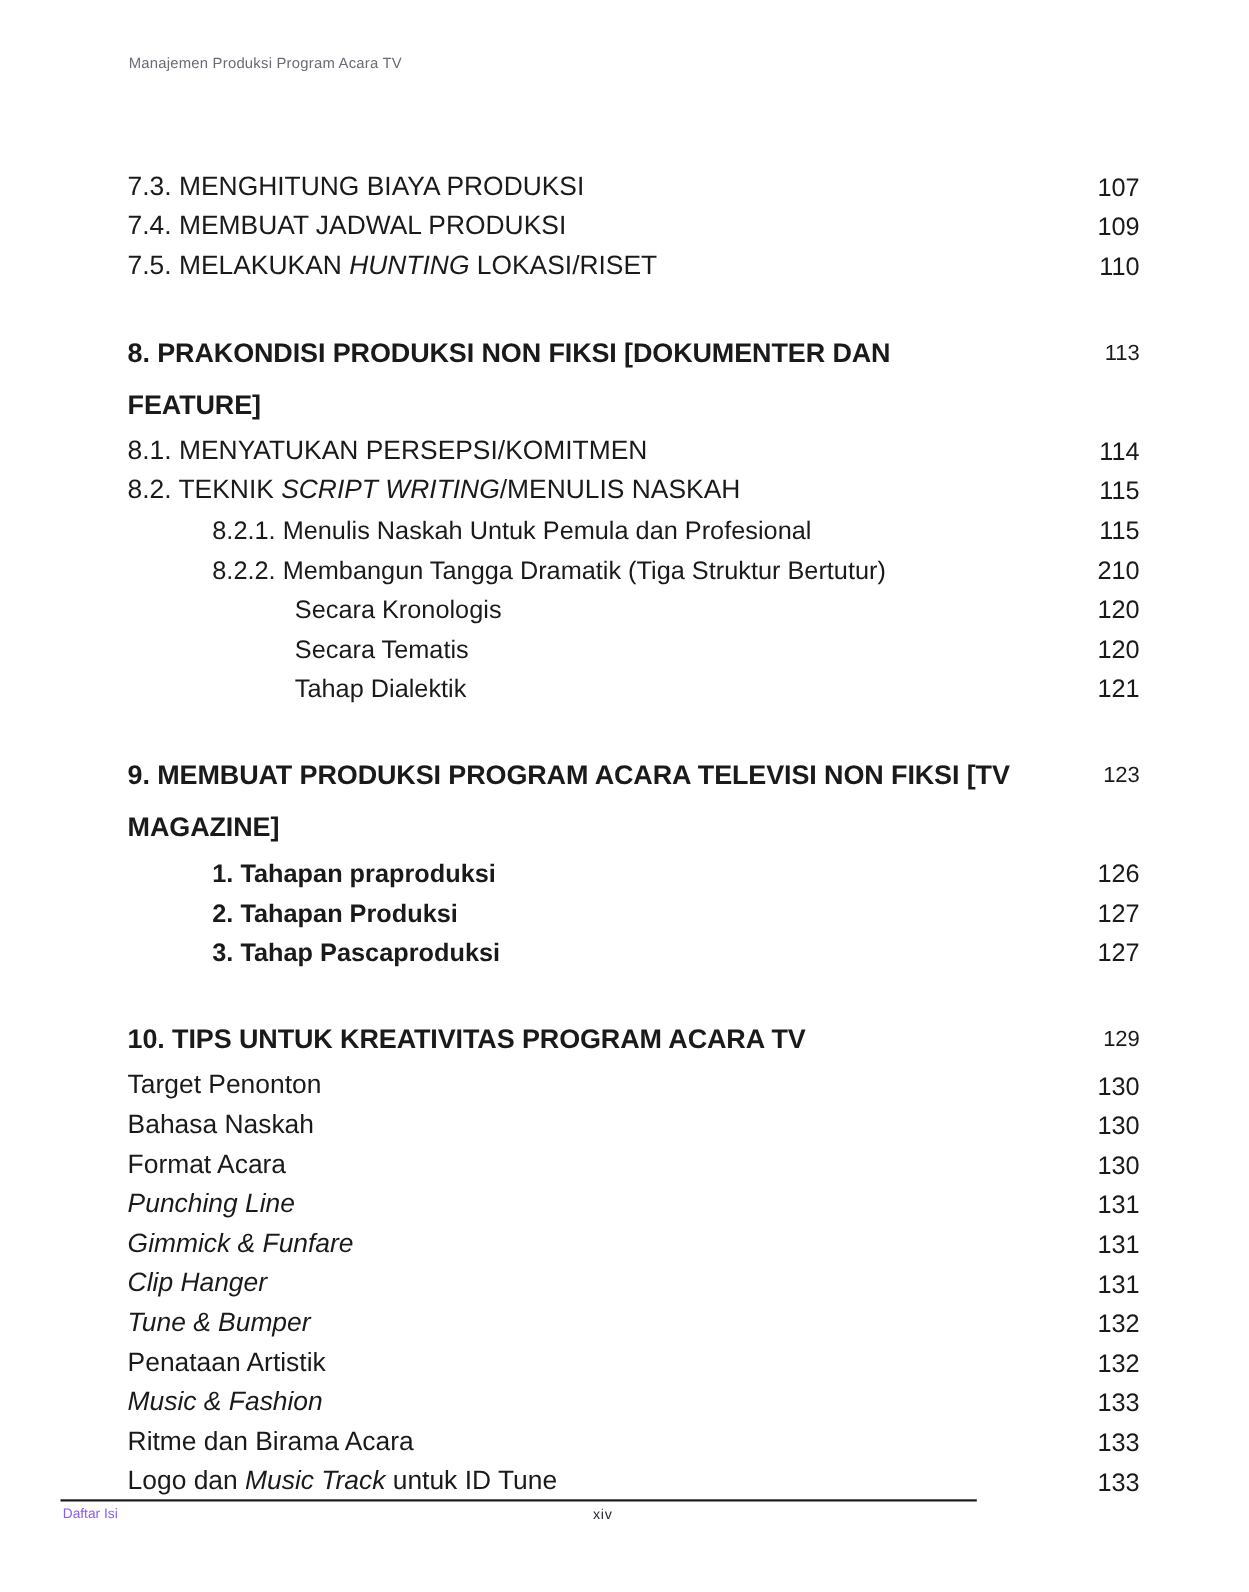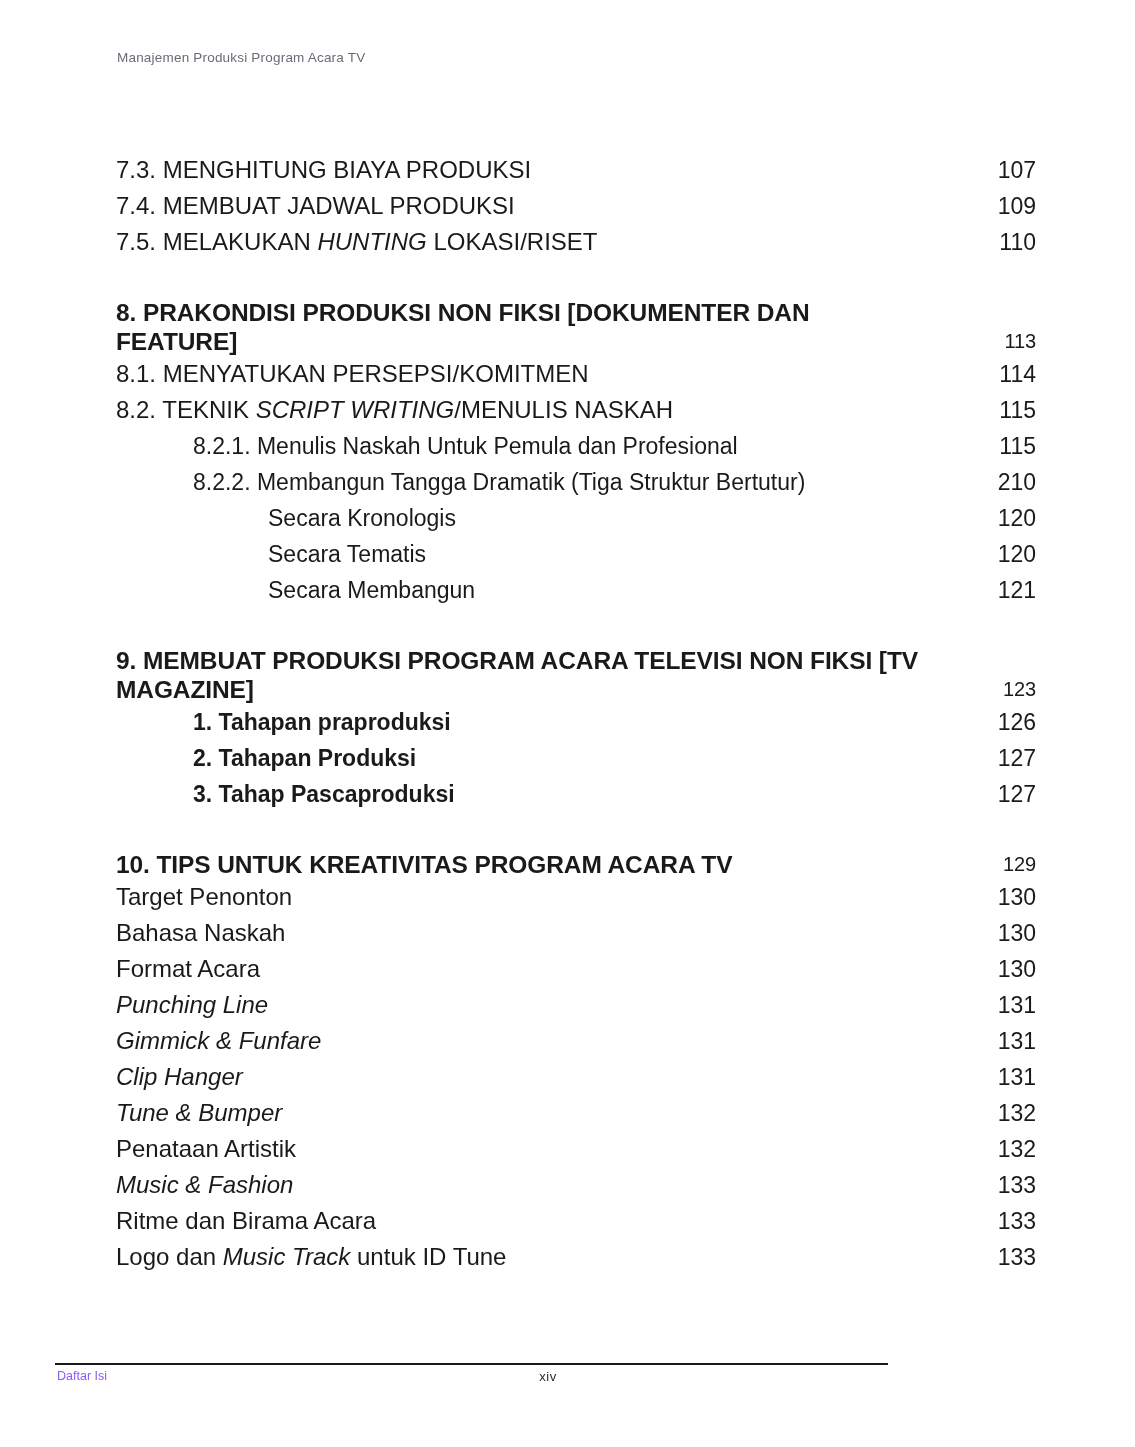--- a/index.html
+++ b/index.html
@@ -31,21 +31,21 @@
   
   .toc {
     position: absolute;
     left: 116px;
     top: 152px;
     width: 920px;
   }
 
   .row {
     display: flex;
-    align-items: flex-end;
+    align-items: flex-start;
     width: 100%;
     box-sizing: border-box;
   }
   .row .txt {
     flex: 1 1 auto;
     white-space: normal;
     padding-right: 14px;
   }
   .row .pg {
     flex: 0 0 auto;
@@ -54,21 +54,21 @@
     white-space: nowrap;
   }
 
   
   .lvl1 { font-size: 24px; line-height: 36px; }
   .lvl1 .pg { width: 74px; font-size: 23px; }
 
   
   .chapter {
     font-size: 24.5px;
-    line-height: 29px;
+    line-height: 47px;
     font-weight: bold;
     letter-spacing: -0.1px;
   }
   .chapter .txt { padding-right: 26px; }
   .chapter .pg { width: 74px; font-size: 20px; }
 
   
   .lvl2 { font-size: 23px; line-height: 36px; }
   .lvl2 .txt { padding-left: 77px; }
   .lvl2 .pg { width: 74px; font-size: 23px; }
@@ -159,21 +159,21 @@
     </div>
     <div class="row lvl3">
       <div class="txt"><span>Secara Kronologis</span></div>
       <div class="pg">120</div>
     </div>
     <div class="row lvl3">
       <div class="txt"><span>Secara Tematis</span></div>
       <div class="pg">120</div>
     </div>
     <div class="row lvl3">
-      <div class="txt"><span>Secara Membangun</span></div>
+      <div class="txt"><span>Tahap Dialektik</span></div>
       <div class="pg">121</div>
     </div>
     <div class="gap-lg"></div>
     <div class="row chapter">
       <div class="txt"><span>9. MEMBUAT PRODUKSI PROGRAM ACARA TELEVISI NON FIKSI [TV MAGAZINE]</span></div>
       <div class="pg">123</div>
     </div>
     <div class="row lvl2">
       <div class="txt bold"><span>1. Tahapan praproduksi</span></div>
       <div class="pg">126</div>

